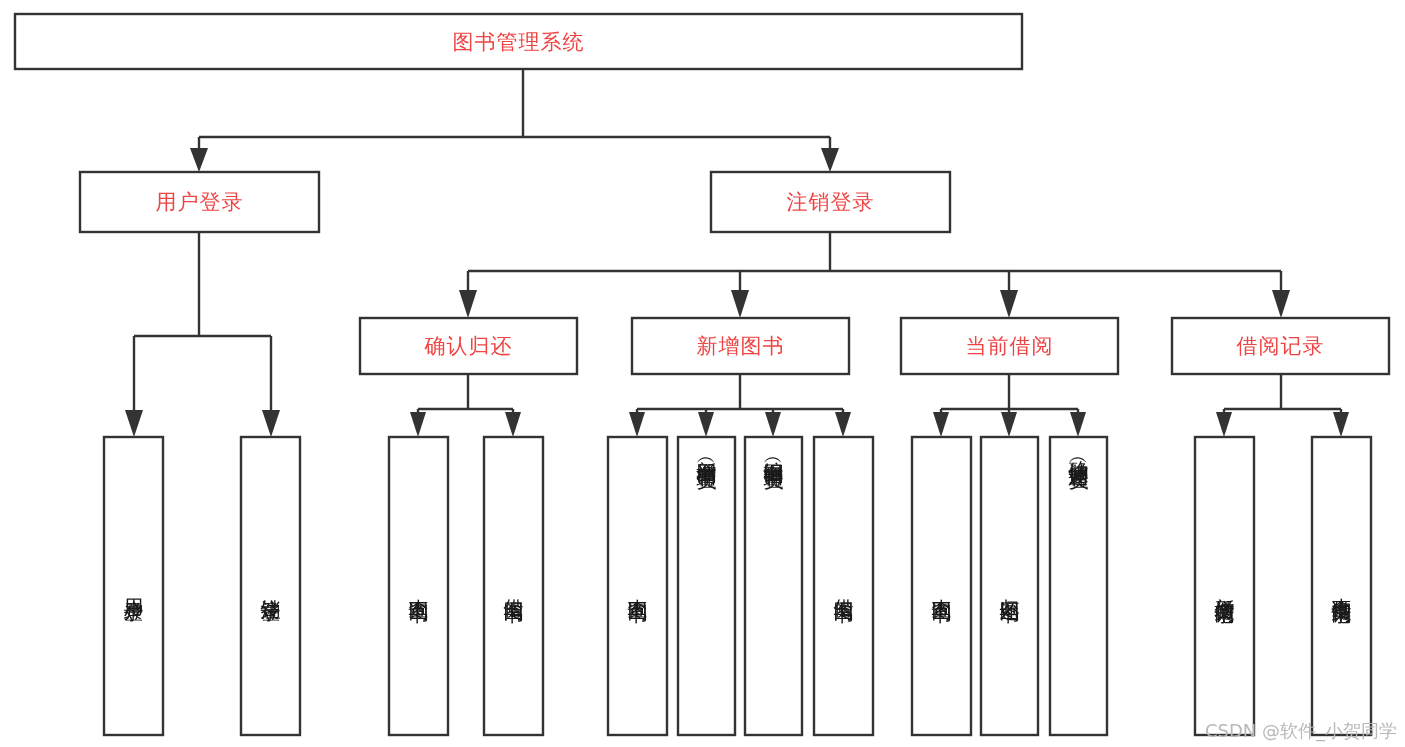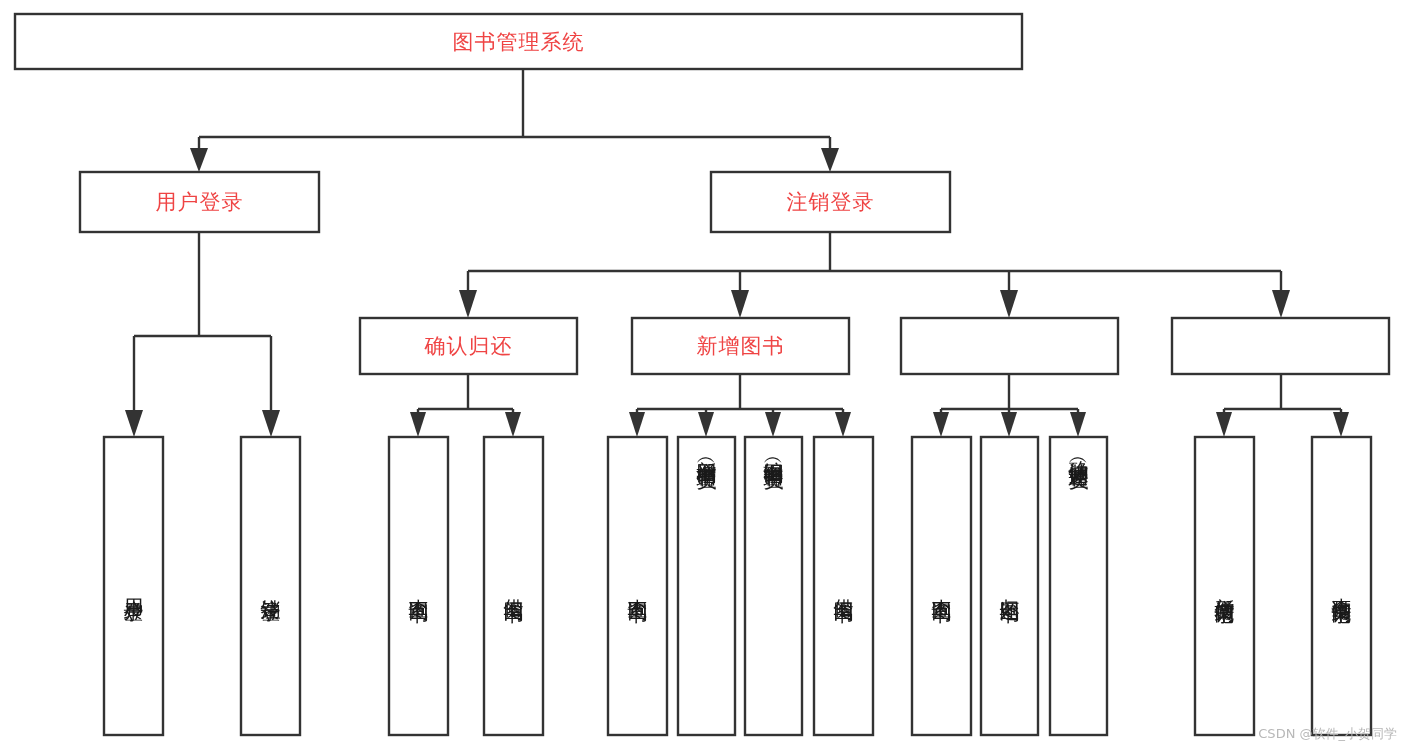--- a/index.html
+++ b/index.html
@@ -73,21 +73,21 @@
     font-size: 21px;
     color: #ef4444;
     white-space: nowrap;
     letter-spacing: 1px;
   }
   #watermark {
     position: absolute;
     right: 8px;
     bottom: 4px;
     font-family: "DejaVu Sans", "Liberation Sans", sans-serif;
-    font-size: 13px;
+    font-size: 18px;
     color: #b8b8b8;
     white-space: nowrap;
     pointer-events: none;
   }
 </style>
 </head>
 <body>
 
 <div id="diagram-root">
 
@@ -194,21 +194,27 @@
   </div>
 
   <div class="hbox-label-wrap" style="left:360px; top:318px; width:217px; height:56px;">
     <span class="hbox-label-text">确认归还</span>
   </div>
 
   <div class="hbox-label-wrap" style="left:632px; top:318px; width:217px; height:56px;">
     <span class="hbox-label-text">新增图书</span>
   </div>
 
-
+  <div class="hbox-label-wrap" style="left:901px; top:318px; width:217px; height:56px;">
+    <span class="hbox-label-text">当前借阅</span>
+  </div>
+
+  <div class="hbox-label-wrap" style="left:1172px; top:318px; width:217px; height:56px;">
+    <span class="hbox-label-text">借阅记录</span>
+  </div>
 
   <div class="leaf-label-wrap" style="left:104px; top:437px; width:59px; height:298px;">
     <span class="leaf-label-text">用户登录</span>
   </div>
   <div class="leaf-label-wrap" style="left:241px; top:437px; width:59px; height:298px;">
     <span class="leaf-label-text">注销登录</span>
   </div>
 
   <div class="leaf-label-wrap" style="left:389px; top:437px; width:59px; height:298px;">
     <span class="leaf-label-text">查询图书</span>

